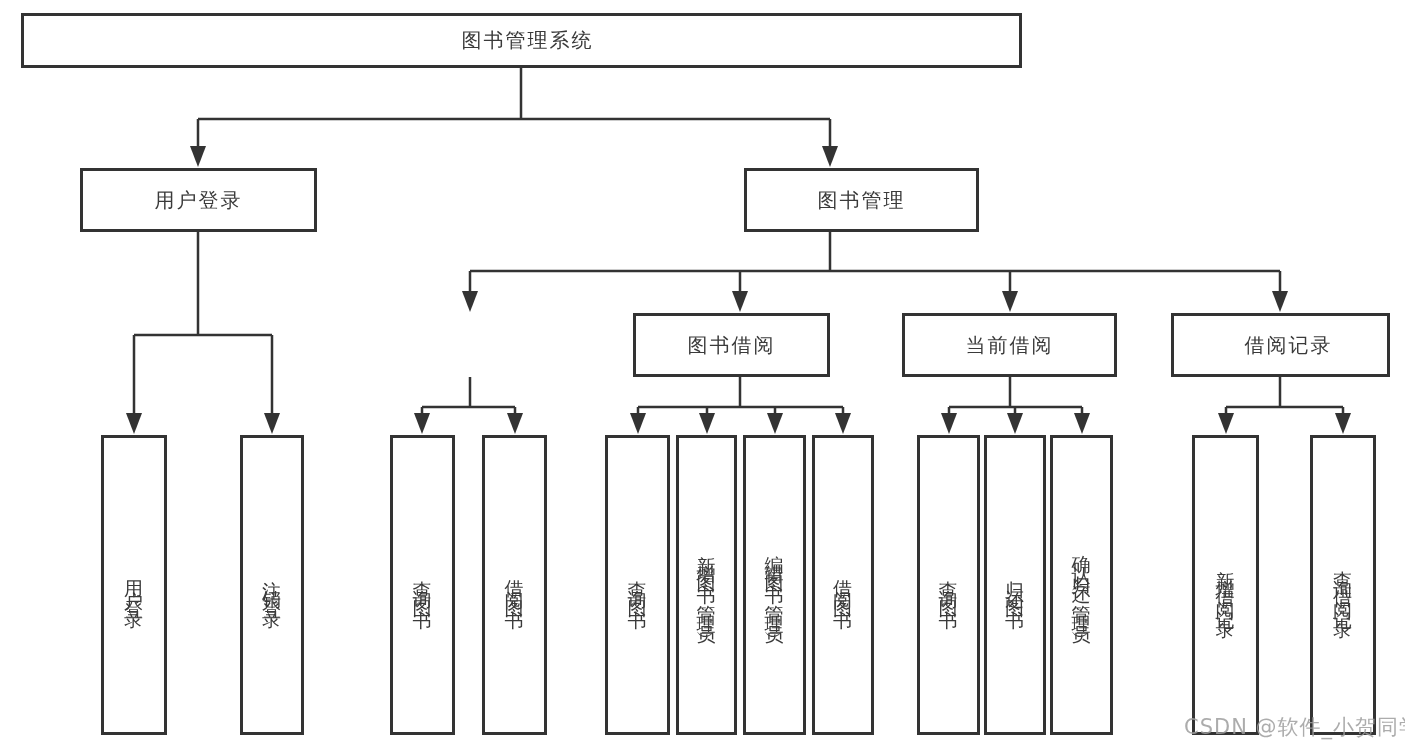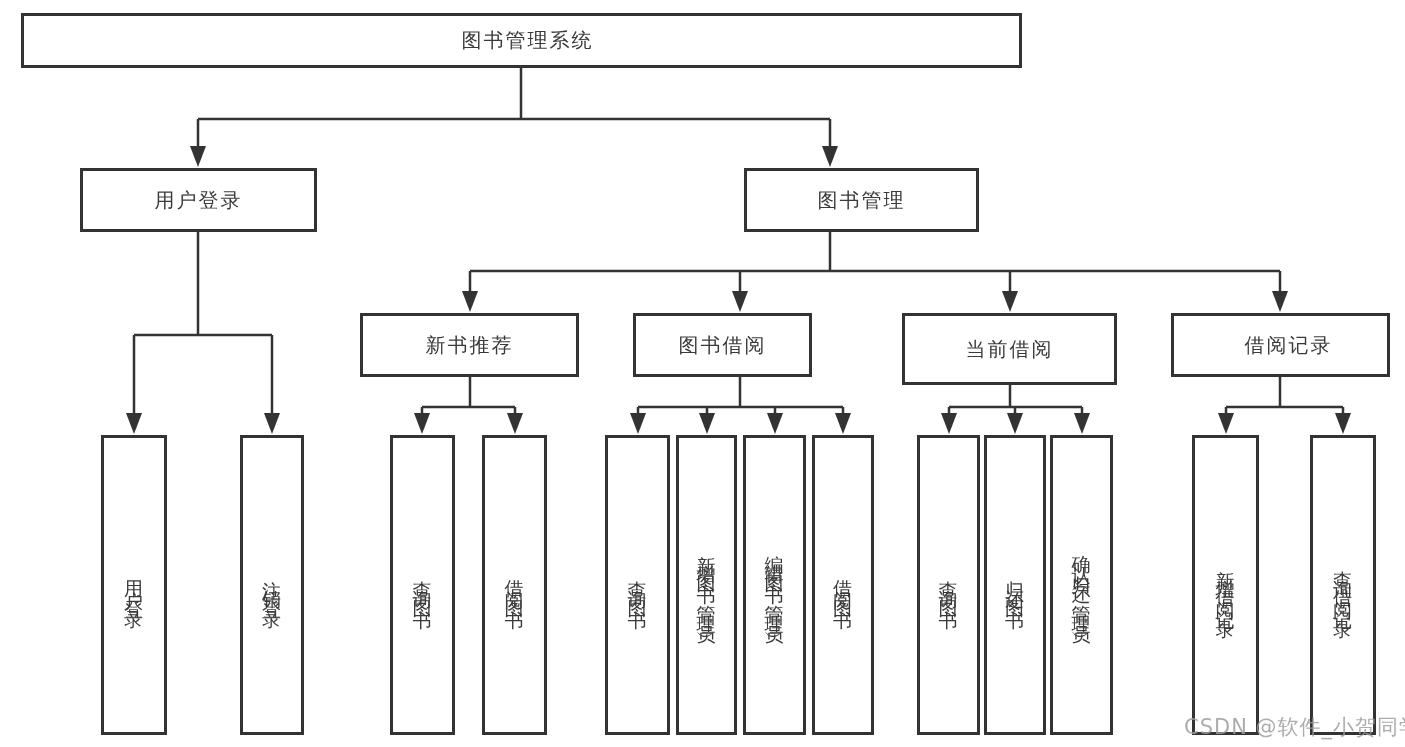--- a/index.html
+++ b/index.html
@@ -96,27 +96,24 @@
     <span class="h-label">图书管理系统</span>
   </div>
 
   <div class="box" style="left:80px; top:168px; width:237px; height:64px;">
     <span class="h-label">用户登录</span>
   </div>
   <div class="box" style="left:712px; top:168px; width:235px; height:64px;margin-left:32px;">
     <span class="h-label">图书管理</span>
   </div>
 
-  <div class="box" style="left:360px; top:313px; width:219px; height:64px;">
-    <span class="h-label">新书推荐</span>
-  </div>
-  <div class="box" style="left:633px; top:313px; width:179px; height:64px;">
+  <div class="box" style="left:633px; top:313px; width:197px; height:64px;">
     <span class="h-label">图书借阅</span>
   </div>
-  <div class="box" style="left:902px; top:313px; width:215px; height:72px;justify-content:center;">
+  <div class="box" style="left:902px; top:313px; width:215px; height:64px;justify-content:center;">
     <span class="h-label">当前借阅</span>
   </div>
   <div class="box" style="left:1171px; top:313px; width:219px; height:64px;padding-left:16px;">
     <span class="h-label">借阅记录</span>
   </div>
 
   <div class="box" style="left:101px; top:435px; width:66px; height:300px;">
     <span class="v-label">用户登录</span>
   </div>
   <div class="box" style="left:240px; top:435px; width:64px; height:300px;">

